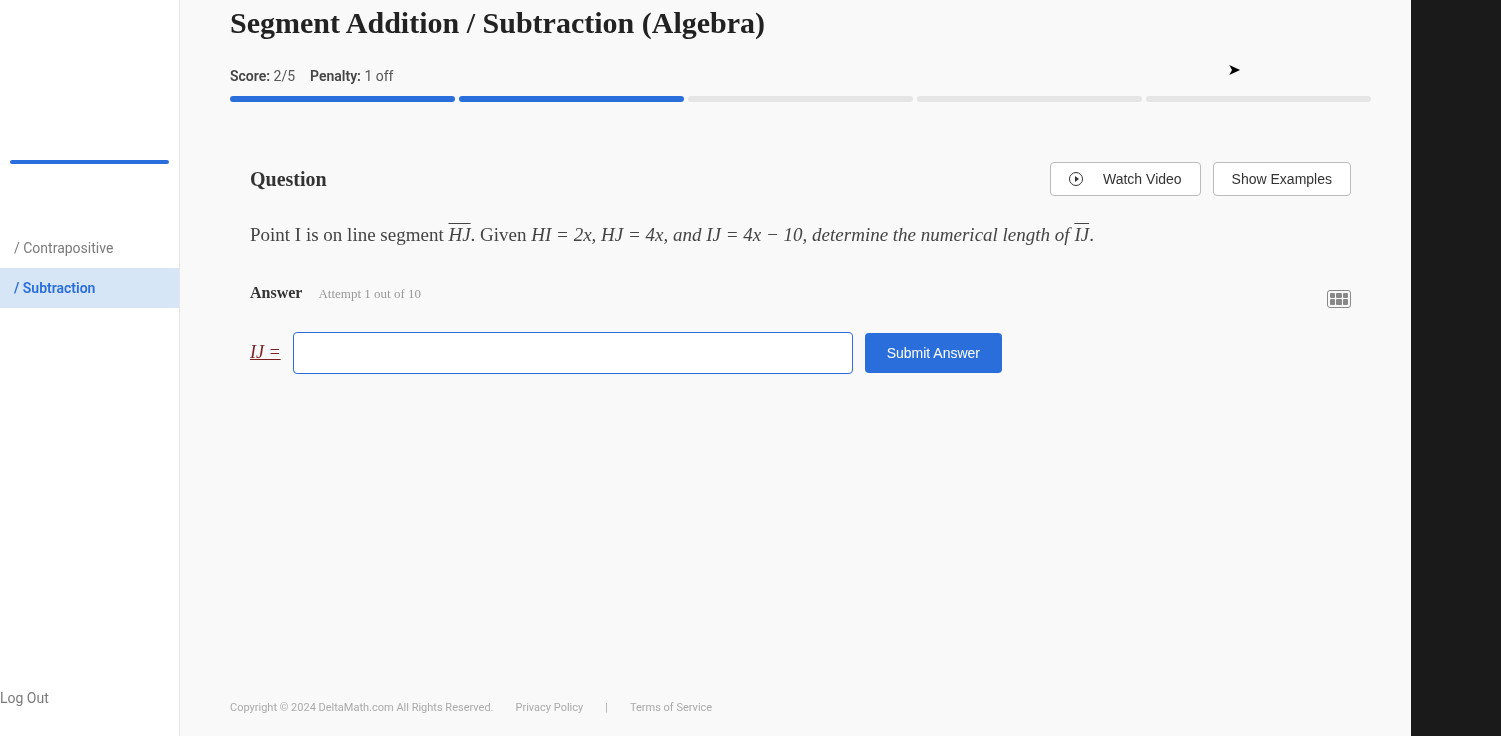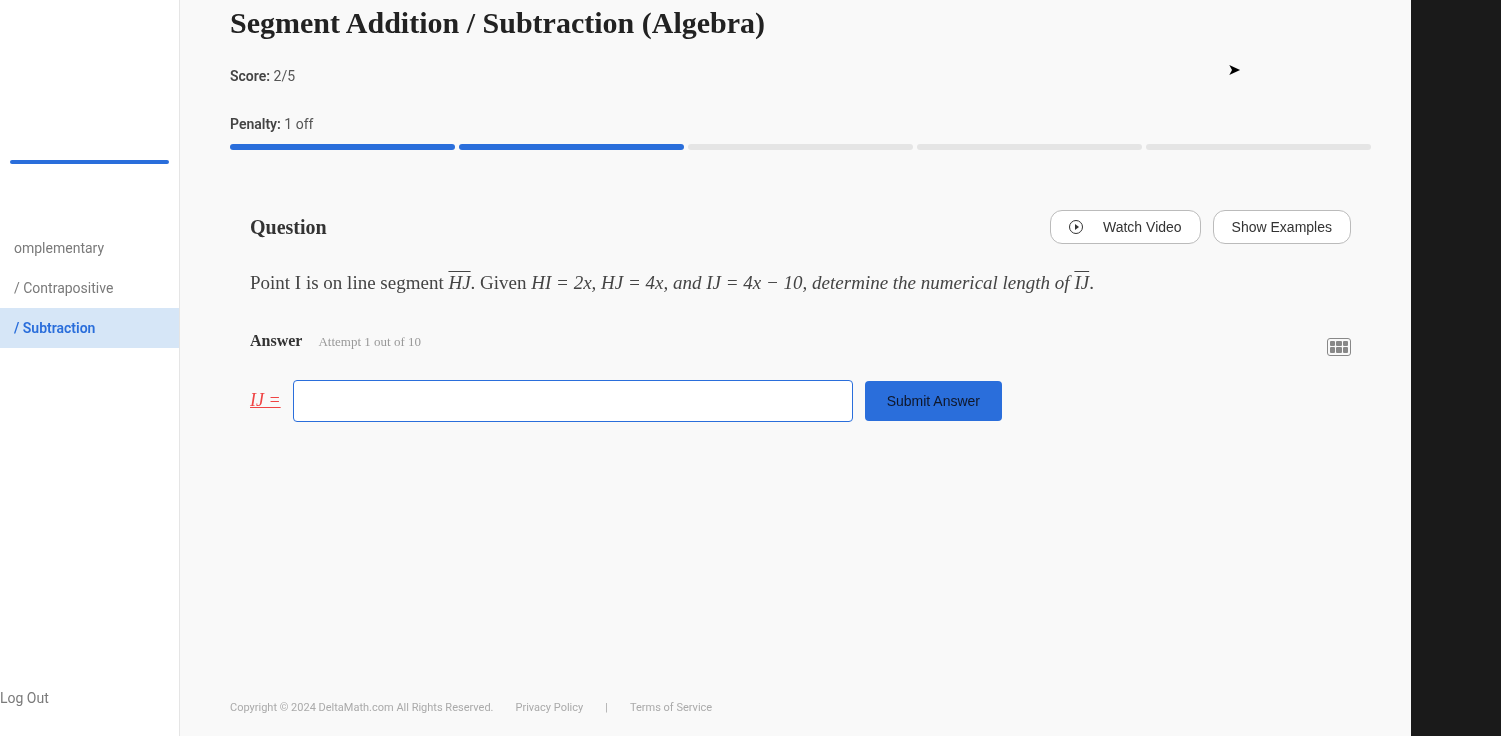--- a/index.html
+++ b/index.html
@@ -72,25 +72,24 @@
   .page-title {
     font-size: 30px;
     font-weight: 700;
     color: #222;
     font-family: Georgia, "Times New Roman", serif;
     margin-top: 6px;
     margin-bottom: 28px;
   }
   .meta-row {
     display: flex;
-    gap: 32px;
+    gap: 15px;
     font-size: 14px;
     color: #555;
     margin-bottom: 12px;
-    flex-direction: column;
   }
   .meta-label { font-weight: 600; color: #444; }
   .progress-bar {
     display: flex;
     gap: 4px;
     height: 6px;
     margin-bottom: 60px;
   }
   .progress-seg {
     flex: 1;
@@ -113,21 +112,21 @@
     font-family: Georgia, "Times New Roman", serif;
     color: #333;
   }
   .header-actions { display: flex; gap: 12px; }
   .btn-outline {
     border: 1px solid #bbb;
     background: #fff;
     color: #333;
     font-size: 14px;
     padding: 8px 18px;
-    border-radius: 12px;
+    border-radius: 4px;
     cursor: pointer;
     display: inline-flex;
     align-items: center;
     gap: 20px;
   }
   .play-icon {
     width: 14px; height: 14px;
     border: 1.5px solid #333;
     border-radius: 50%;
     display: inline-flex;
@@ -188,35 +187,35 @@
   .keypad-icon span { background: #888; border-radius: 1px; }
   .input-row {
     display: flex;
     align-items: center;
     gap: 12px;
   }
   .input-prefix {
     font-size: 18px;
     font-family: Georgia, "Times New Roman", serif;
     font-style: italic;
-    color: #ef4444;
+    color: #7f1d1d;
     text-decoration: underline;
   }
   .answer-input {
     width: 560px;
     height: 42px;
     border: 1.5px solid #2a6edb;
     border-radius: 4px;
     padding: 0 10px;
     font-size: 16px;
     outline: none;
   }
   .btn-primary {
     background: #2a6edb;
-    color: #0f172a;
+    color: #ffffff;
     border: none;
     font-size: 14px;
     padding: 12px 22px;
     border-radius: 4px;
     cursor: pointer;
   }
   .footer {
     position: absolute;
     bottom: 22px;
     left: 50px;
@@ -240,21 +239,20 @@
   }
 </style>
 </head>
 <body>
 
 <div class="layout">
   <aside class="sidebar">
     <div class="sidebar-items">
       <div class="sidebar-divider"></div>
       <div class="sidebar-item section"></div>
-      <div class="sidebar-item"><span>omplementary</span></div>
       <div class="sidebar-item"><span>/ Contrapositive</span></div>
       <div class="sidebar-item active"><span>/ Subtraction</span></div>
     </div>
     <div class="logout-wrap">
       <span>Log Out</span>
     </div>
   </aside>
 
   <main class="main">
     <h1 class="page-title">Segment Addition / Subtraction (Algebra)</h1>

